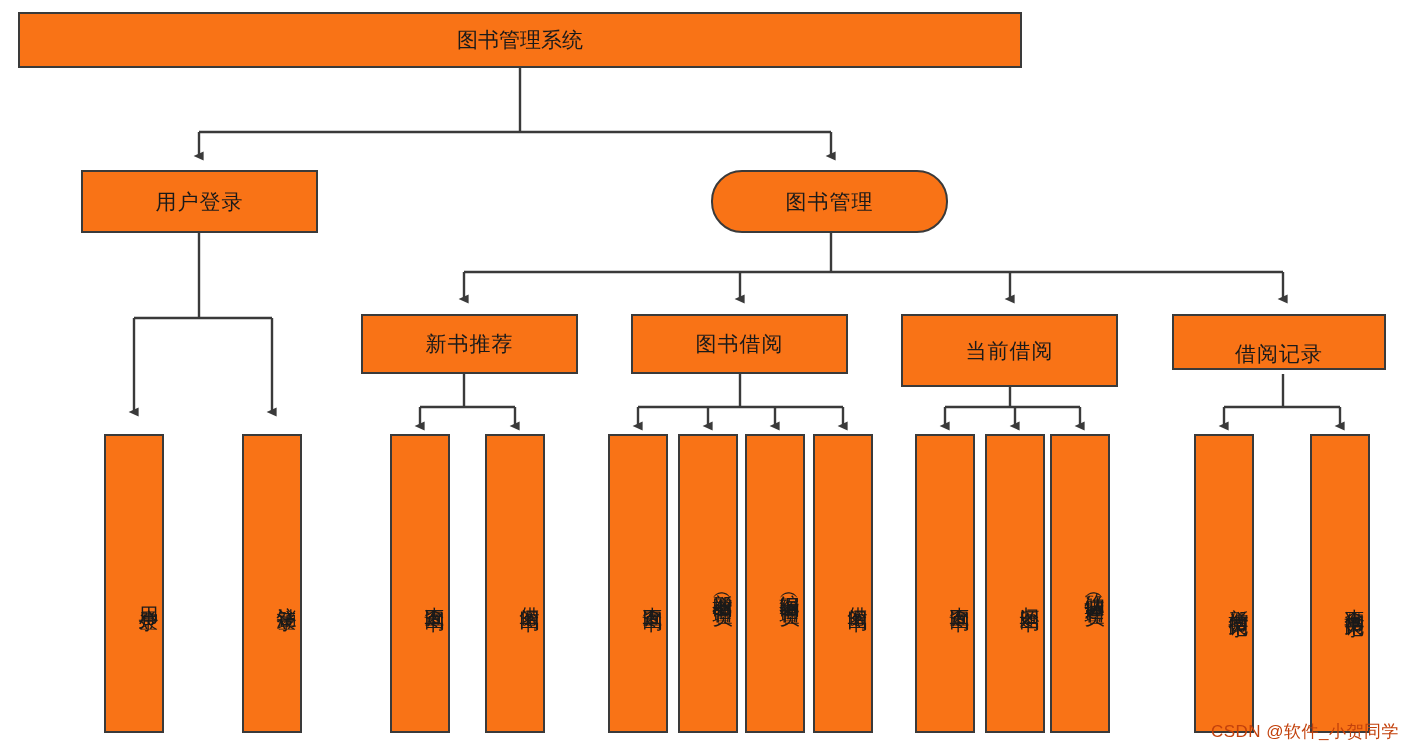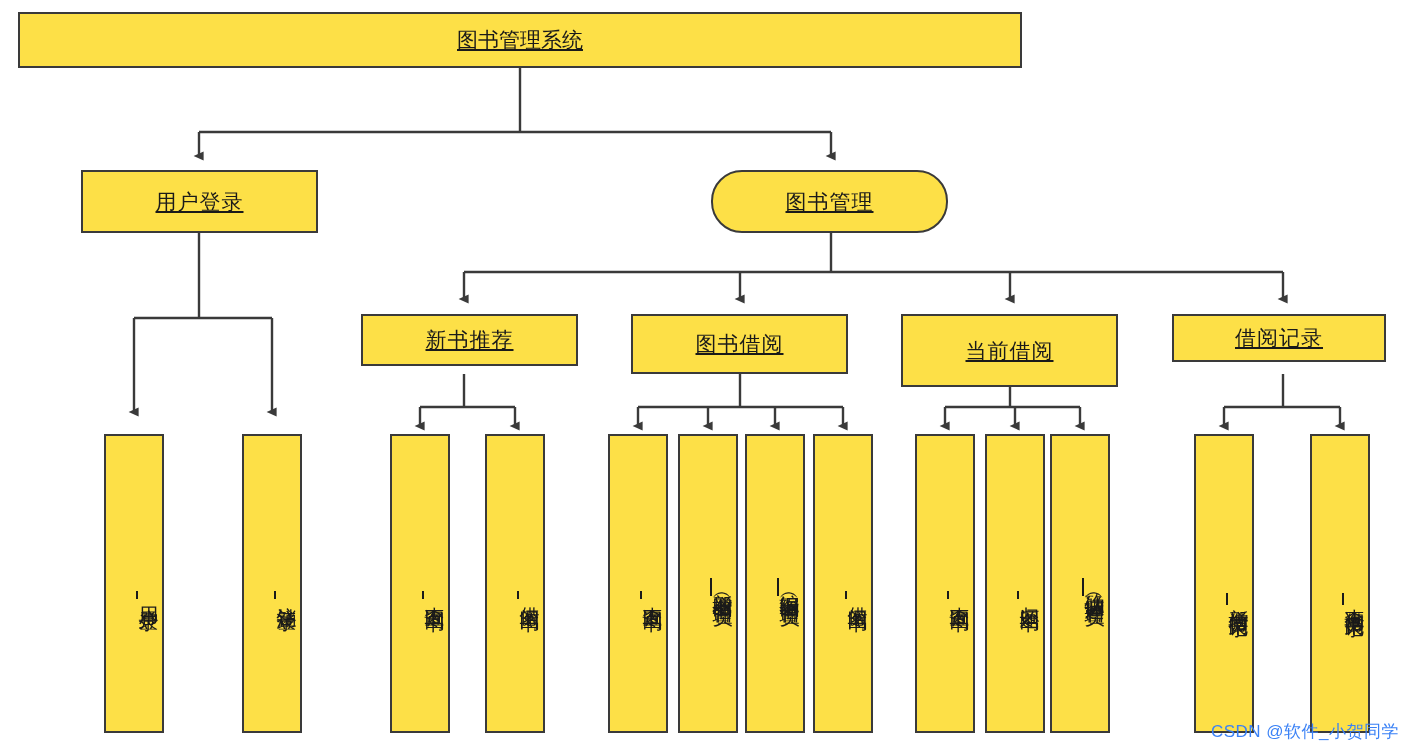--- a/index.html
+++ b/index.html
@@ -1,28 +1,28 @@
 <!DOCTYPE html>
 <html><head>
 <meta charset="utf-8">
 <style>
   html,body{margin:0;padding:0;background:#ffffff;}
   body{font-family:"Liberation Sans","DejaVu Sans",sans-serif;}
   #stage{position:relative;width:1405px;height:747px;background:#ffffff;overflow:hidden;}
   svg#wires{position:absolute;left:0;top:0;width:1405px;height:747px;pointer-events:none;}
-  .node{position:absolute;box-sizing:border-box;background:#fde047;border:2.4px solid #3a3a3a;
-        display:flex;align-items:center;justify-content:center;color:#1a1a1a;text-decoration:underline;}
+  .node{position:absolute;box-sizing:border-box;background:#f97316;border:2.4px solid #3a3a3a;
+        display:flex;align-items:center;justify-content:center;color:#1a1a1a;}
   .node.h{font-size:21px;letter-spacing:1px;}
   .node.root{font-size:21px;}
   .node.leaf{writing-mode:vertical-rl;text-orientation:upright;font-size:20px;
              line-height:1.38;letter-spacing:2px;padding-top:22px;
              align-items:flex-start;justify-content:center;}
   .node .lbl{display:block;white-space:pre-line;text-align:center;}
   .node.leaf .lbl{writing-mode:vertical-rl;text-orientation:upright;}
-  #watermark{position:absolute;right:6px;bottom:4px;font-size:17px;color:#3b82f6;
+  #watermark{position:absolute;right:6px;bottom:4px;font-size:17px;color:#c2410c;
              letter-spacing:.5px;white-space:nowrap;}
 </style>
 </head>
 <body>
 
 <div id="stage">
 
   <svg id="wires" viewBox="0 0 1405 747">
     <defs>
       <marker id="arrow" markerWidth="11" markerHeight="11" refX="4.6" refY="5" orient="auto" markerUnits="userSpaceOnUse">
@@ -78,30 +78,30 @@
     <span class="lbl">图书管理系统</span>
   </div>
 
   <div class="node h" style="left:81px;top:170px;width:237px;height:63px;">
     <span class="lbl">用户登录</span>
   </div>
   <div class="node h" style="left:711px;top:170px;width:237px;height:63px;border-radius:31px;">
     <span class="lbl">图书管理</span>
   </div>
 
-  <div class="node h" style="left:361px;top:314px;width:217px;height:52px;">
+  <div class="node h" style="left:361px;top:314px;width:217px;height:60px;">
     <span class="lbl">新书推荐</span>
   </div>
   <div class="node h" style="left:631px;top:314px;width:217px;height:60px;">
     <span class="lbl">图书借阅</span>
   </div>
   <div class="node h" style="left:901px;top:314px;width:217px;height:73px;">
     <span class="lbl">当前借阅</span>
   </div>
-  <div class="node h" style="left:1172px;top:314px;width:214px;height:48px;">
+  <div class="node h" style="left:1172px;top:314px;width:214px;height:56px;align-items:flex-end;">
     <span class="lbl">借阅记录</span>
   </div>
 
   <div class="node leaf" style="left:104px;top:434px;width:60px;height:299px;">
     <span class="lbl">用户登录</span>
   </div>
   <div class="node leaf" style="left:242px;top:434px;width:60px;height:299px;">
     <span class="lbl">注销登录</span>
   </div>
 

